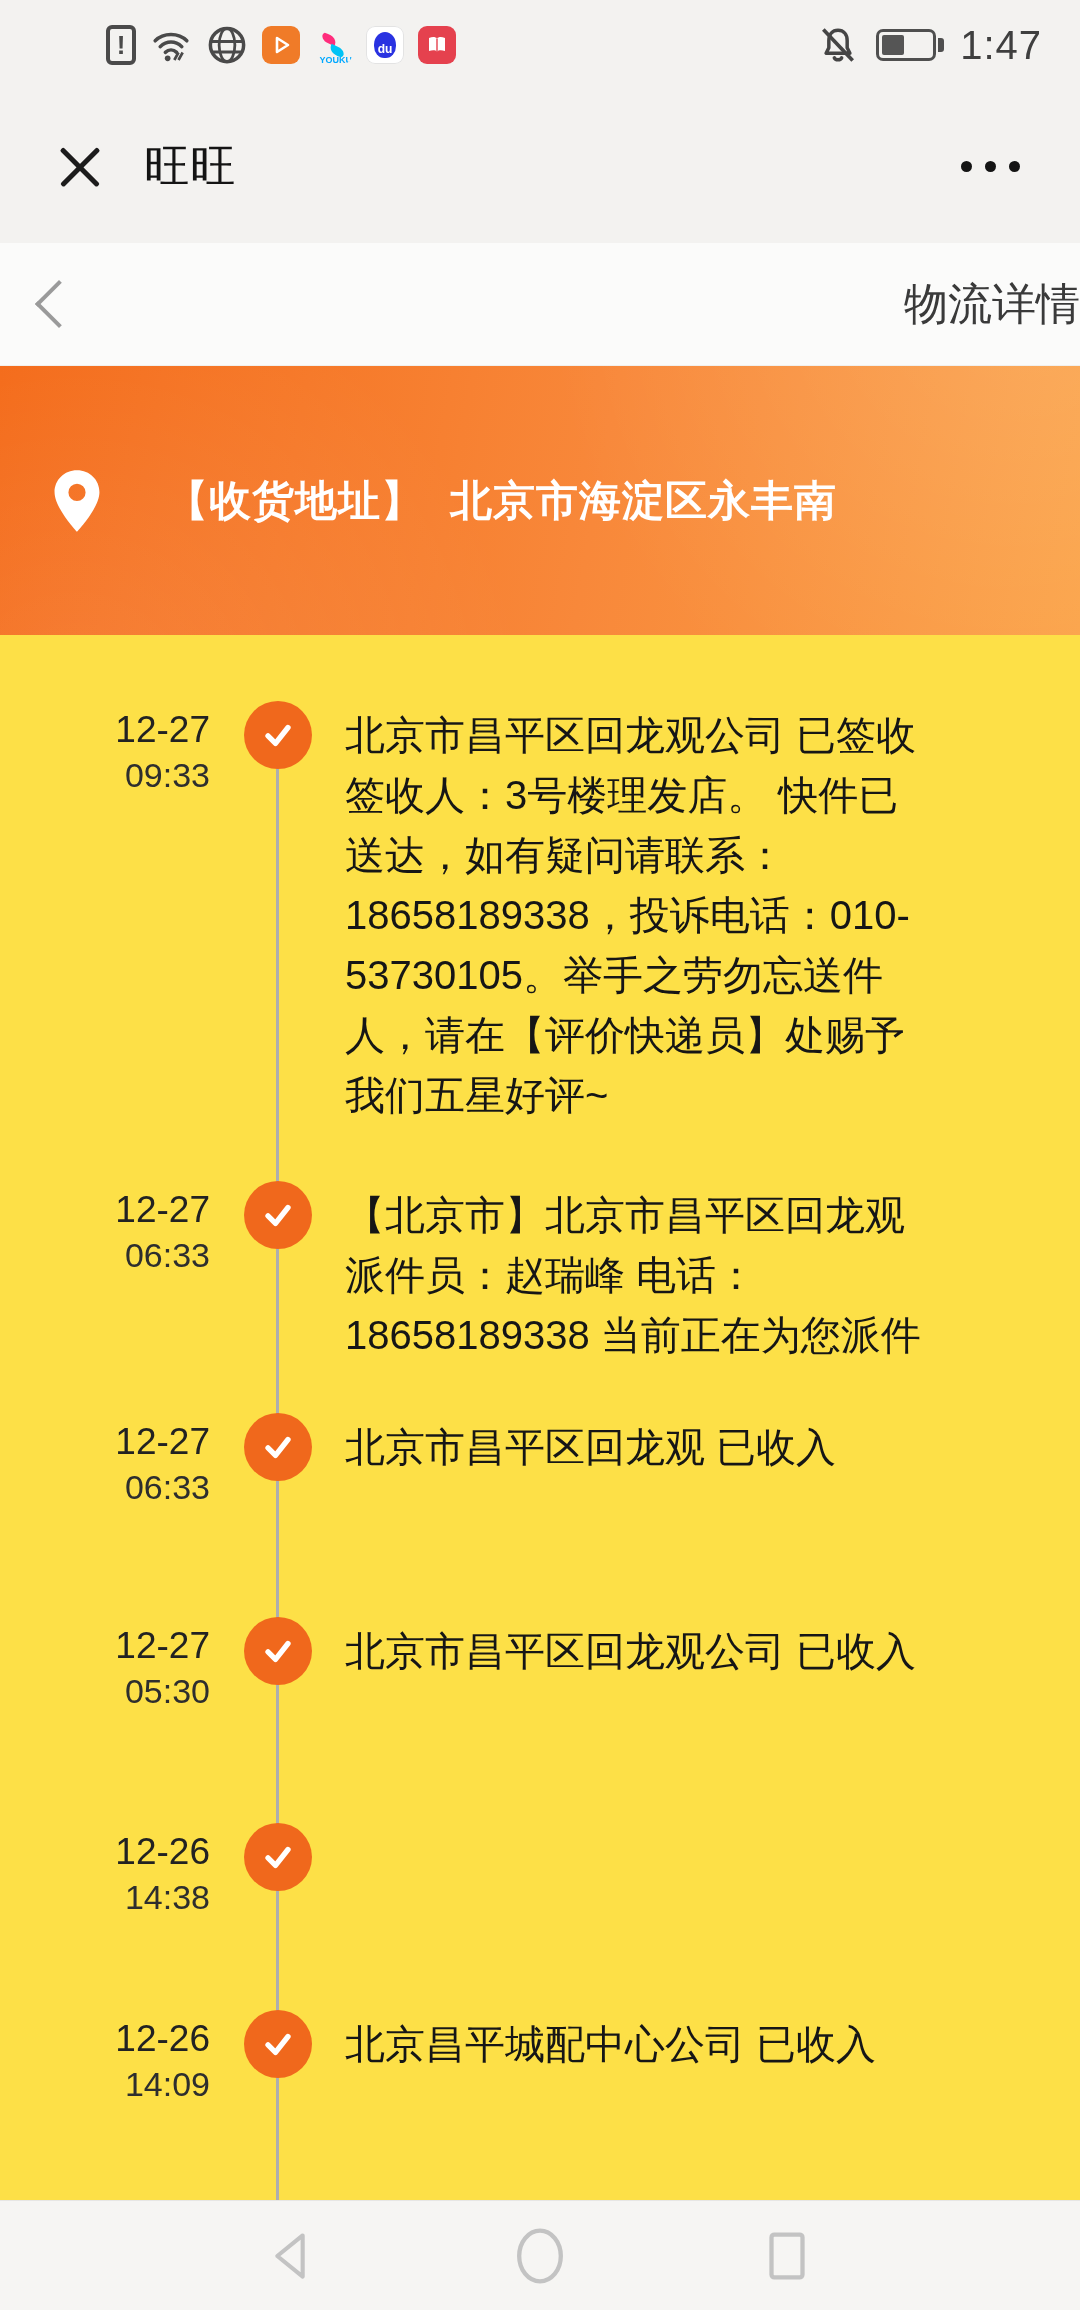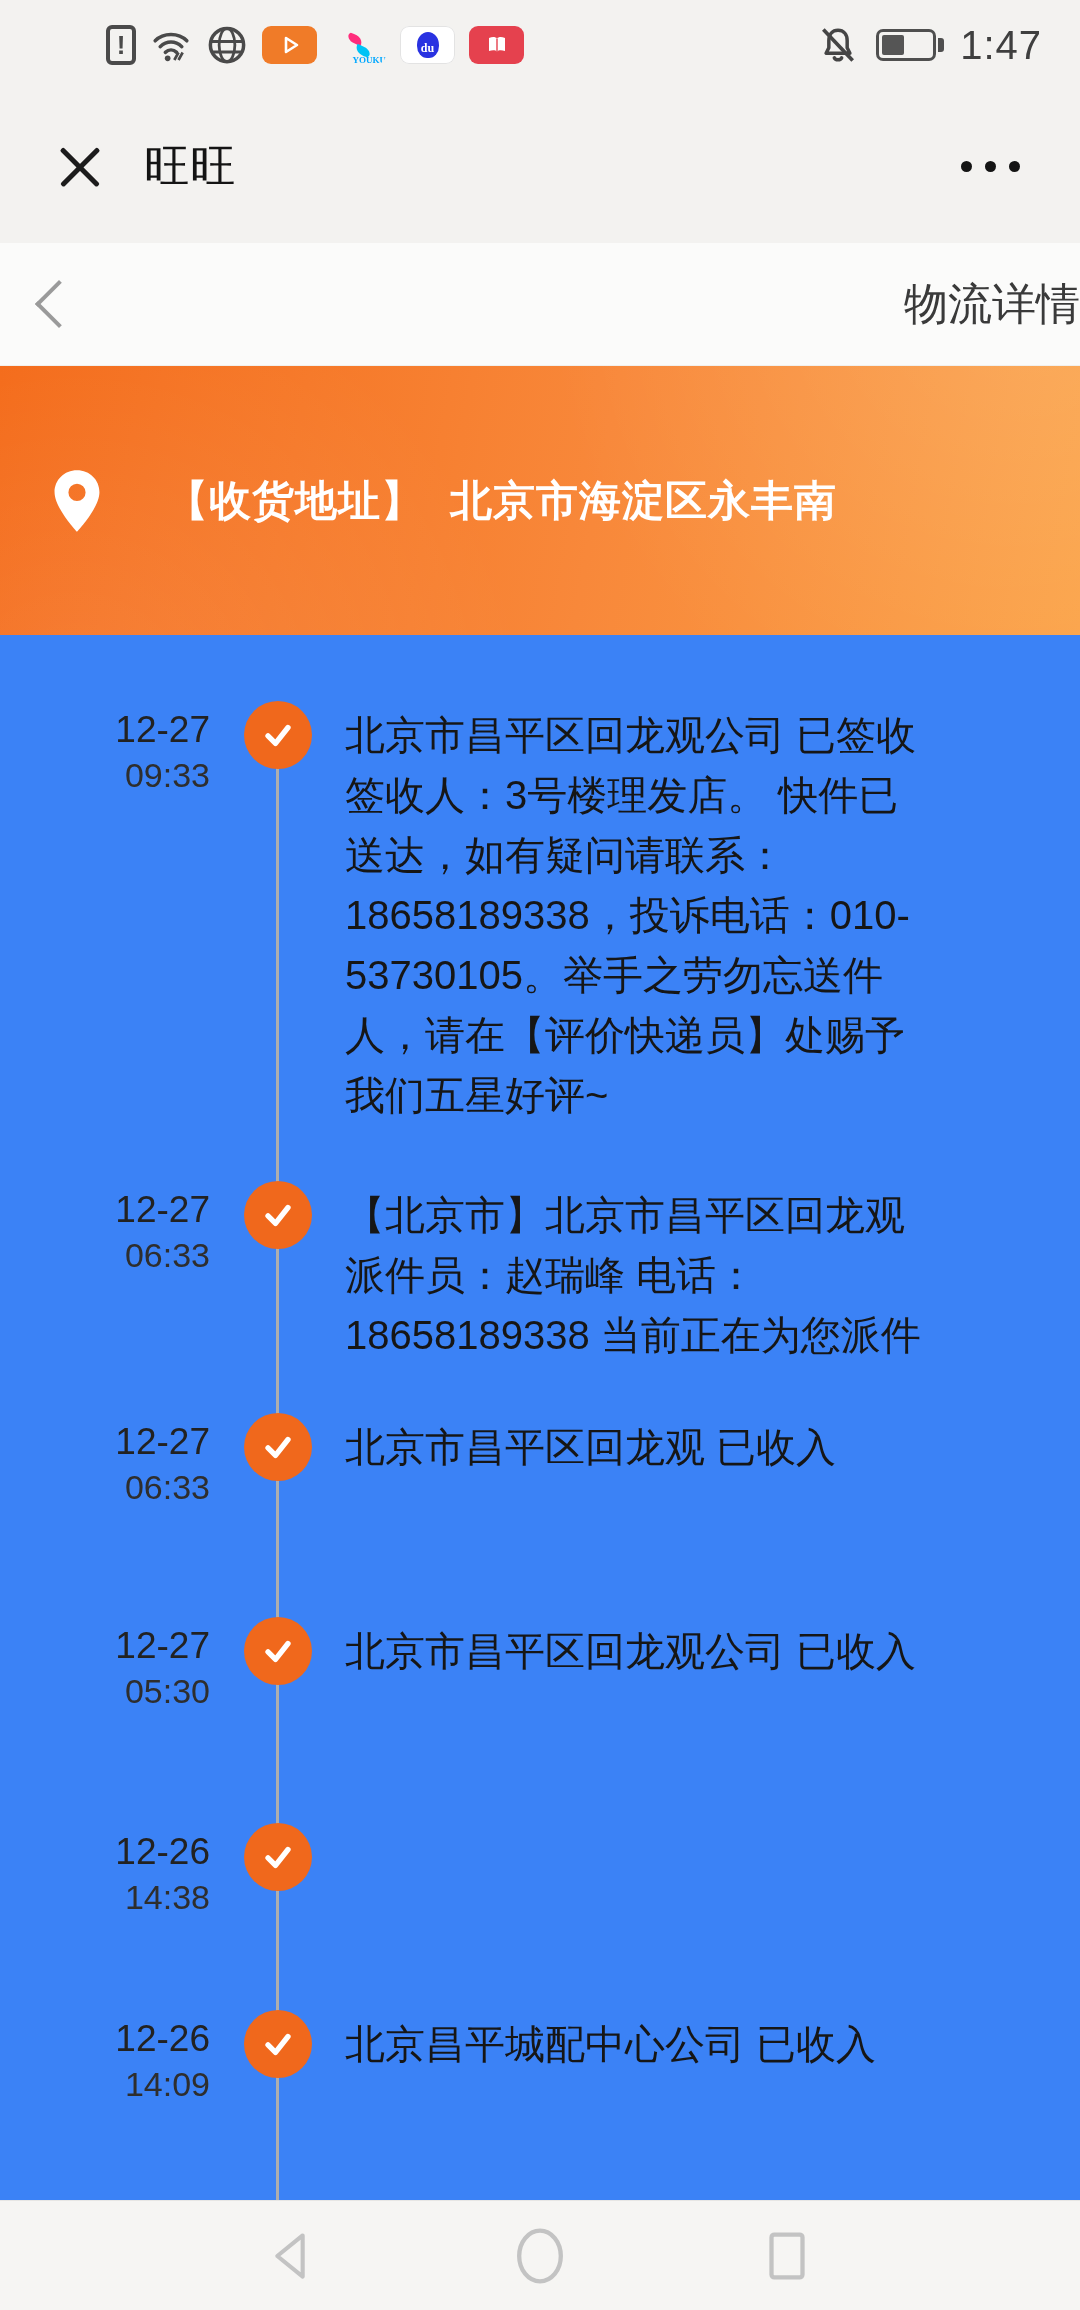--- a/index.html
+++ b/index.html
@@ -9,22 +9,22 @@
 
   
   .status-bar { height:90px; background:#f3f2f0; display:flex; align-items:center; padding:0 38px; }
   .sb-left { display:flex; align-items:center; gap:14px; margin-left:68px; }
   .sb-right { margin-left:auto; display:flex; align-items:center; gap:16px; }
   .sb-time { font-size:40px; color:#3f3f3f; letter-spacing:1px; }
 
   .sim-ic { width:30px; height:40px; border:4px solid #4a4a4a; border-radius:6px;
             display:flex; align-items:center; justify-content:center;
             font-size:26px; font-weight:bold; color:#4a4a4a; }
-  .app-sq { width:55px; height:38px; border-radius:9px; display:flex; align-items:center;
-            justify-content:center; overflow:hidden;font-family:Liberation Serif, serif; }
+  .app-sq { width:38px; height:38px; border-radius:9px; display:flex; align-items:center;
+            justify-content:center; overflow:hidden; }
   .app-orange { background:#f07b28; }
   .app-white { background:#ffffff; box-shadow:0 0 0 1px #e3e3e3 inset; }
   .app-red { background:#e5414e; }
   .youku-lbl { position:absolute; bottom:-1px; left:0; right:0; text-align:right;
                font-size:9px; font-weight:bold; color:#00a8ff; letter-spacing:0; }
   .baidu-blob { width:22px; height:26px; background:#2932e1; border-radius:50% 50% 46% 46%;
                 color:#fff; font-size:12px; font-weight:bold; display:flex; align-items:flex-end;
                 justify-content:center; padding-bottom:2px; }
 
   .battery { display:flex; align-items:center; }
@@ -58,21 +58,21 @@
      background:
        radial-gradient(circle at 8% 130%, rgba(255,255,255,.10), transparent 42%),
        radial-gradient(circle at 96% -30%, rgba(255,255,255,.12), transparent 45%);
   }
   .pin { width:54px; height:66px; flex:none; }
   .banner-text { margin-left:62px; font-size:42px; color:#ffffff; font-weight:600;
                  letter-spacing:1px; display:flex; }
   .banner-text .addr { margin-left:26px; }
 
   
-  .timeline { position:relative; height:1565px; background:#3b82f6; overflow:hidden; }
+  .timeline { position:relative; height:1565px; background:#fde047; overflow:hidden; }
   .t-line { position:absolute; left:276px; top:100px; bottom:0; width:3px; background:#aeaeae; }
   .t-item { display:grid; grid-template-columns:210px 135px 1fr; position:relative; }
   .t-item:nth-child(1){ margin-top:70px; }
   .t-item:nth-child(2){ margin-top:60px; }
   .t-item:nth-child(3){ margin-top:52px; }
   .t-item:nth-child(4){ margin-top:112px; }
   .t-item:nth-child(5){ margin-top:114px; }
   .t-item:nth-child(6){ margin-top:95px; }
   .t-date-col { text-align:right; padding-top:2px; color:#222; }
   .t-date { font-size:37px; line-height:46px; }

